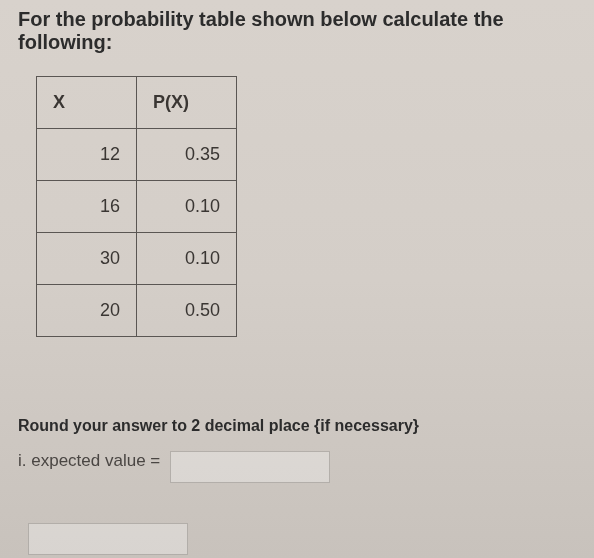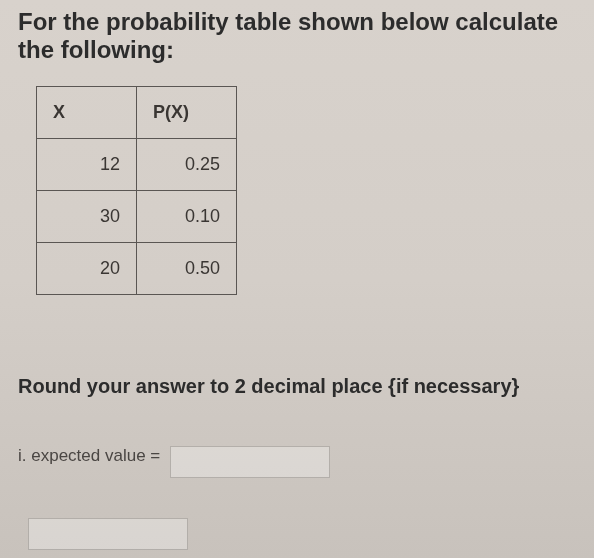--- a/index.html
+++ b/index.html
@@ -11,21 +11,21 @@
       width: 594px;
       height: 558px;
       background: linear-gradient(to bottom, #d8d2cc 0%, #d4cec8 50%, #c8c2bc 100%);
       font-family: Arial, Helvetica, sans-serif;
       color: #3a3633;
       padding: 8px 18px;
       position: relative;
       overflow: hidden;
     }
     .prompt-text {
-      font-size: 24px;
+      font-size: 20px;
       font-weight: 600;
       color: #2c2c2c;
       margin-bottom: 22px;
     }
     table {
       border-collapse: collapse;
       margin-left: 18px;
       margin-bottom: 80px;
     }
     th, td {
@@ -38,24 +38,24 @@
       height: 52px;
     }
     th {
       font-weight: 700;
     }
     td {
       font-weight: 400;
       text-align: right;
     }
     .round-note {
-      font-size: 20px;
+      font-size: 16px;
       font-weight: 600;
       color: #2c2c2c;
-      margin-bottom: 48px;
+      margin-bottom: 16px;
     }
     .question-row {
       display: flex;
       font-size: 17px;
       color: #4a4643;
       margin-bottom: 40px;
     }
     .question-label {
       font-weight: 400;
     }
@@ -80,21 +80,25 @@
 <table>
   <thead>
     <tr>
       <th>X</th>
       <th>P(X)</th>
     </tr>
   </thead>
   <tbody>
     <tr>
       <td>12</td>
-      <td>0.25</td>
+      <td>0.35</td>
+    </tr>
+    <tr>
+      <td>16</td>
+      <td>0.10</td>
     </tr>
     <tr>
       <td>30</td>
       <td>0.10</td>
     </tr>
     <tr>
       <td>20</td>
       <td>0.50</td>
     </tr>
   </tbody>

